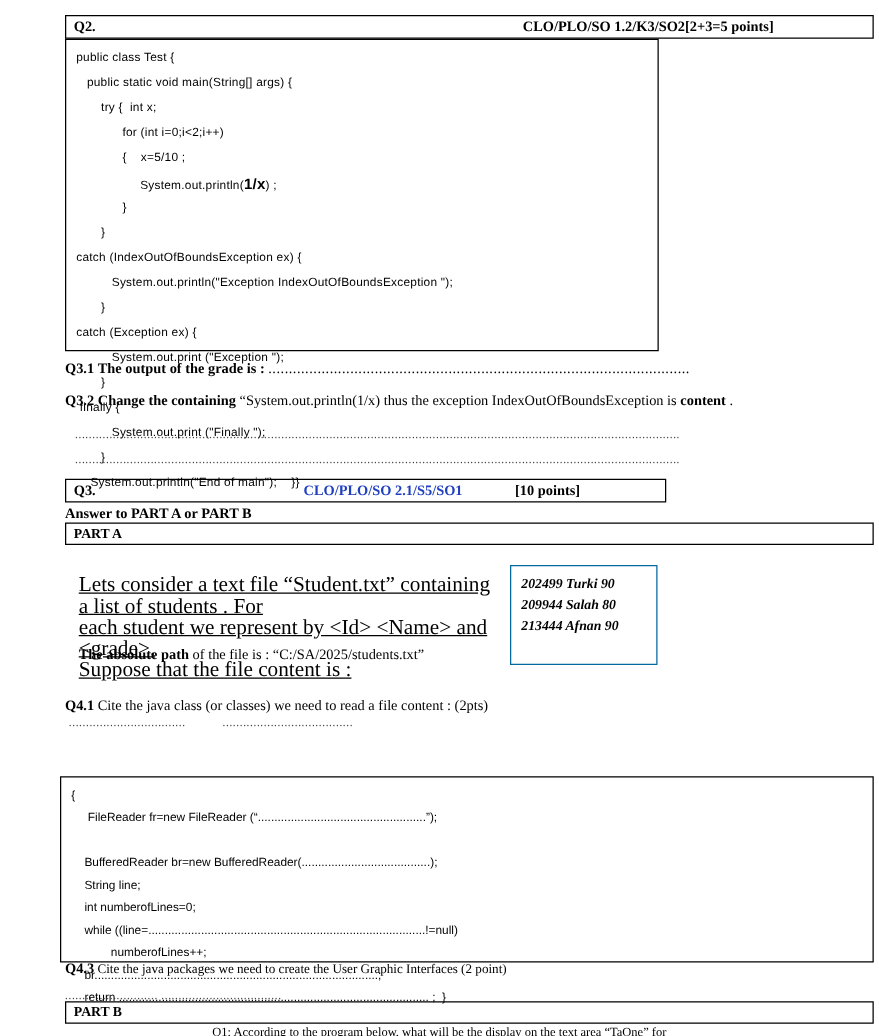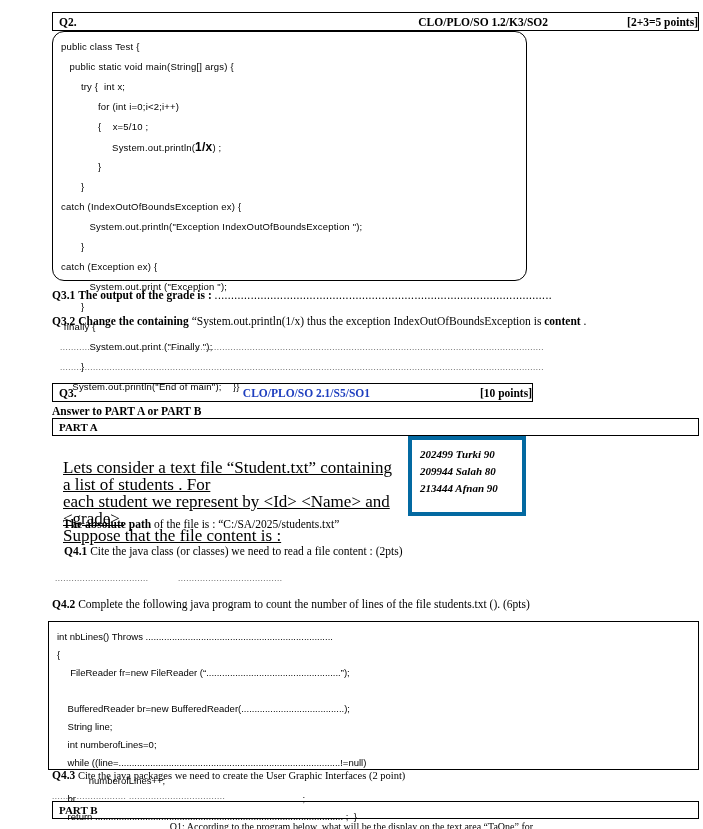--- a/index.html
+++ b/index.html
@@ -37,21 +37,21 @@
   .qbar .qnum {
     padding-left: 6px;
     width: 180px;
   }
   .qbar .qmid {
     flex: 1;
     text-align: right;
   }
   .qbar .qpts {
     width: 150px;
-    text-align: right;
+    text-align: left;
     font-family: Liberation Serif, serif;
   }
   .blue { color: #1f3fbf; }
 
   
   .codebox {
     position: absolute;
     border: 1px solid #000;
     box-sizing: border-box;
     font-family: "Liberation Sans", sans-serif;
@@ -97,27 +97,28 @@
     font-size: 11px;
     padding-left: 6px;
     display: flex;
     align-items: center;
     height: 18px;
   }
 
   
   .studentbox {
     position: absolute;
-    border: 4px solid #0369a1;
+    border: 1px solid #0369a1;
     box-sizing: border-box;
     font-style: italic;
     font-weight: bold;
     font-size: 11px;
     padding: 6px 0 0 8px;
     line-height: 17px;
+    margin-top: 16px;
   }
 
   
   .progbox {
     position: absolute;
     border: 1px solid #000;
     box-sizing: border-box;
     font-family: "Liberation Sans", sans-serif;
     font-size: 9.5px;
     padding: 6px 8px;
@@ -146,21 +147,21 @@
 <body>
 
 <div class="page">
 
   <div class="qbar" style="left:52px; top:12px; width:647px;">
     <span class="qnum">Q2.</span>
     <span class="qmid">CLO/PLO/SO 1.2/K3/SO2</span>
     <span class="qpts">[2+3=5 points]</span>
   </div>
 
-  <div class="codebox" id="codebox" style="left:52px; top:31px; width:475px; height:250px;border-radius:12px;">
+  <div class="codebox" id="codebox" style="left:52px; top:31px; width:475px; height:250px;">
       <div class="codeline">public class Test {</div>
       <div class="codeline">   public static void main(String[] args) {</div>
       <div class="codeline">       try {  int x;</div>
       <div class="codeline">             for (int i=0;i&lt;2;i++)</div>
       <div class="codeline">             {    x=5/10 ;</div>
       <div class="codeline">                  System.out.println(<b>1/x</b>) ;</div>
       <div class="codeline">             }</div>
       <div class="codeline">       }</div>
       <div class="codeline">catch (IndexOutOfBoundsException ex) {</div>
       <div class="codeline">          System.out.println("Exception IndexOutOfBoundsException ");</div>
@@ -213,34 +214,29 @@
     <div>Lets consider a text file “Student.txt” containing a list of students . For</div>
     <div>each student we represent by &lt;Id&gt; &lt;Name&gt; and &lt;grade&gt;.</div>
     <div>Suppose that the file content is :</div>
   </div>
 
   <div class="tline" style="left:63px; top:518px;">
     <span class="bold">The absolute path</span>
     <span> of the file is : “C:/SA/2025/students.txt”</span>
   </div>
 
-  <div class="tline" style="left:52px; top:545px;margin-left:12px;">
+  <div class="tline" style="left:52px; top:559px;">
     <span class="bold">Q4.1</span>
     <span>Cite the java class (or classes)  we need to read a file content :  (2pts)</span>
   </div>
   <div class="dotline" style="left:55px; top:573px;">..................................</div>
   <div class="dotline" style="left:178px; top:573px;">......................................</div>
 
-  <div class="tline" style="left:52px; top:598px;">
-    <span class="bold">Q4.2</span>
-    <span>Complete the following java program to count the number of lines of the file students.txt  ().  (6pts)</span>
-  </div>
 
   <div class="progbox" id="progbox" style="left:48px; top:621px; width:651px; height:149px;">
-      <div class="progline">int nbLines() Throws .......................................................................</div>
       <div class="progline">{</div>
       <div class="progline">     FileReader fr=new FileReader (“...................................................”);</div>
       <div class="progline">&nbsp;</div>
       <div class="progline">    BufferedReader br=new BufferedReader(.......................................);</div>
       <div class="progline">    String line;</div>
       <div class="progline">    int numberofLines=0;</div>
       <div class="progline">    while ((line=....................................................................................!=null)</div>
       <div class="progline">            numberofLines++;</div>
       <div class="progline">    br......................................................................................;</div>
       <div class="progline">    return .............................................................................................. ;  }</div>

